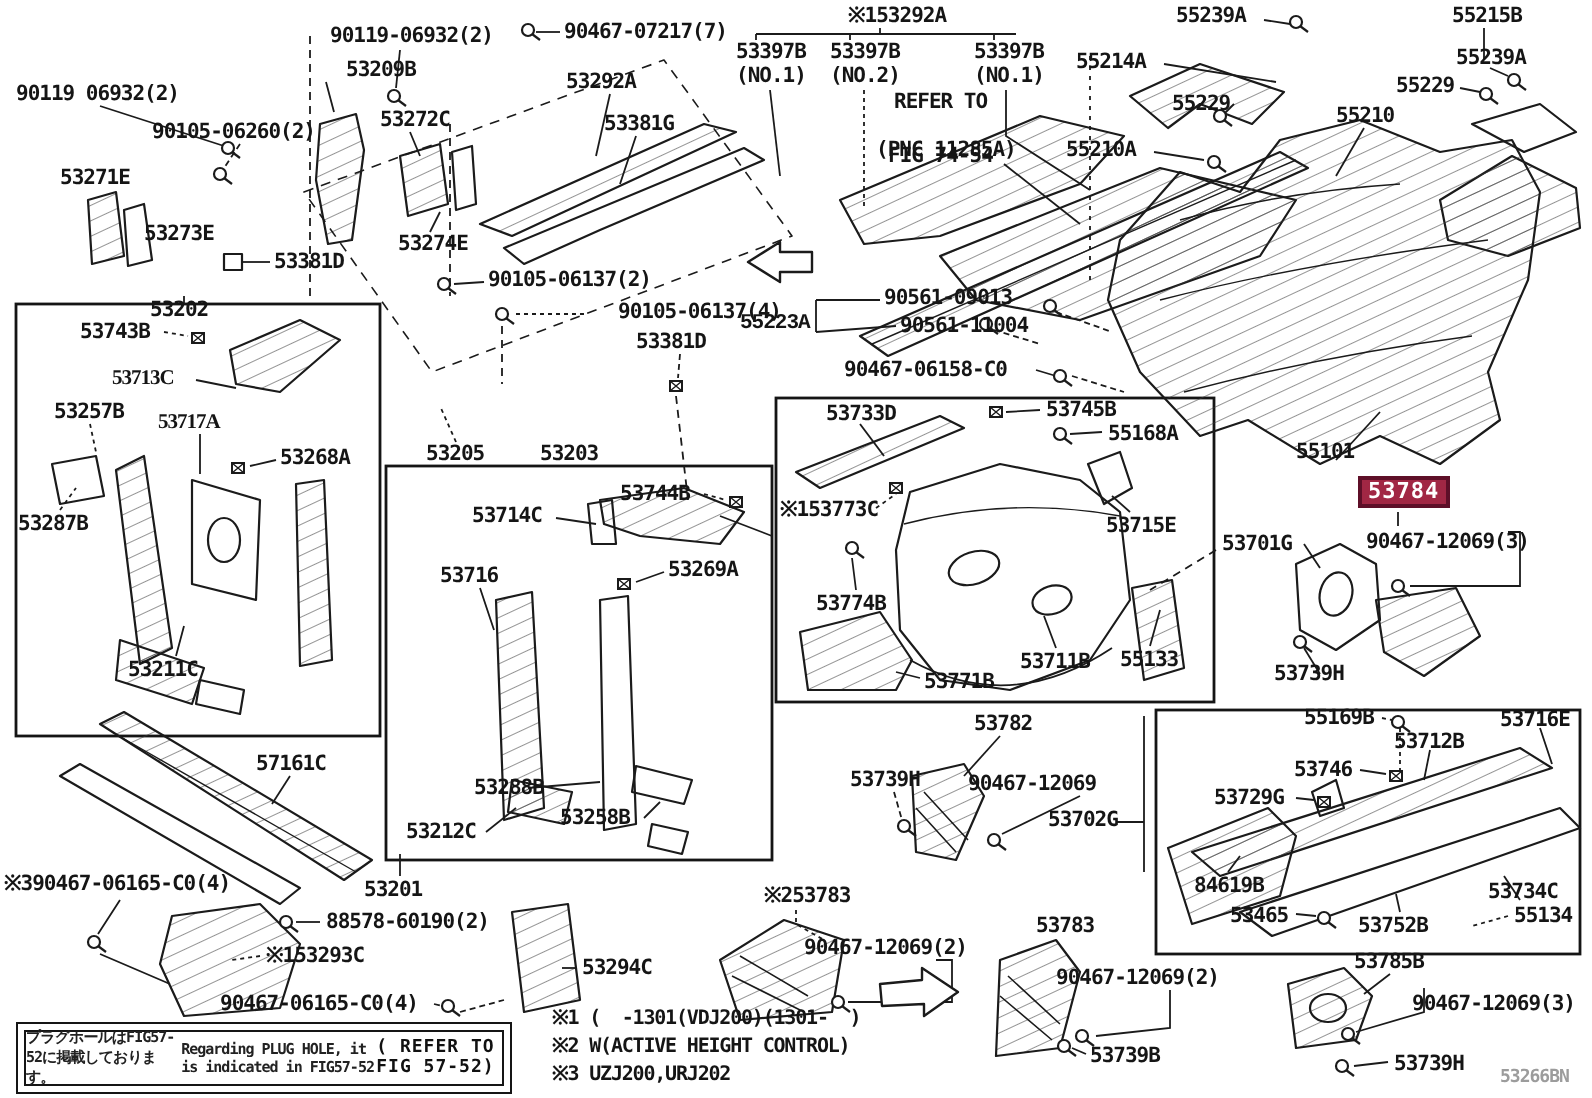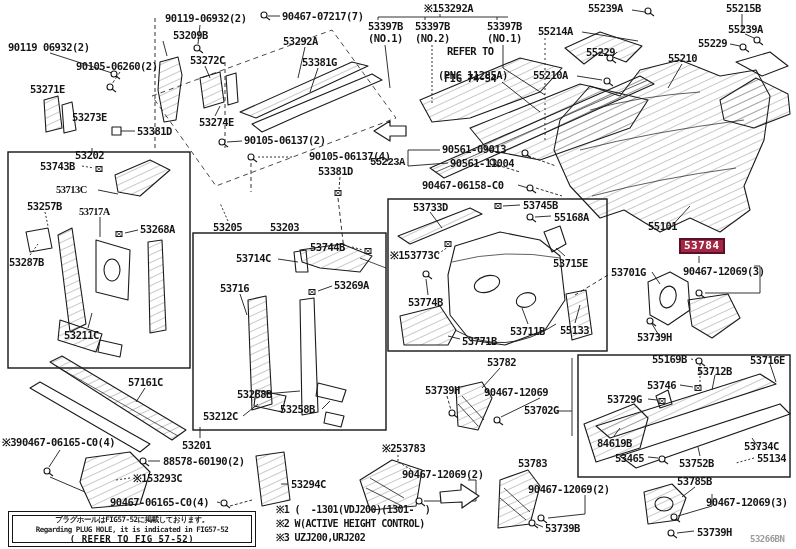--- a/index.html
+++ b/index.html
@@ -8,21 +8,21 @@
   svg{position:absolute;left:0;top:0;}
   #label-layer{position:absolute;left:0;top:0;width:796px;height:549px;}
   .lbl{position:absolute;font:bold 10.5px "DejaVu Sans Mono",monospace;color:#151515;
        letter-spacing:-0.5px;white-space:pre;line-height:11px;}
   .hl{background:#a12744;border:2px solid #5e0f28;color:#ffffff;padding:0px 3px 1px 3px;
       font-size:11px;letter-spacing:0.5px;}
   .fn{font-size:10px;letter-spacing:-0.6px;}
   .code{color:#9c9c9c;font-size:9px;letter-spacing:-0.5px;}
   .note-box{position:absolute;left:8px;top:511px;width:246px;height:34px;border:1.3px solid #151515;
             display:flex;align-items:center;justify-content:center;}
-  .note-inner{width:238px;height:26px;border:1px solid #151515;display:flex;flex-direction:column;
+  .note-inner{width:238px;height:26px;border:1px solid #151515;display:flex;flex-direction:row;
               align-items:center;justify-content:center;gap:0px;}
   .note-jp{font:bold 7.5px "DejaVu Sans Mono",monospace;color:#222;letter-spacing:-0.5px;}
   .note-en{font:bold 7.5px "DejaVu Sans Mono",monospace;color:#222;letter-spacing:-0.5px;}
   .note-ref{font:bold 9px "DejaVu Sans Mono",monospace;color:#111;letter-spacing:0.5px;}
 </style>
 </head>
 <body>
 
 <div id="stage">
 

